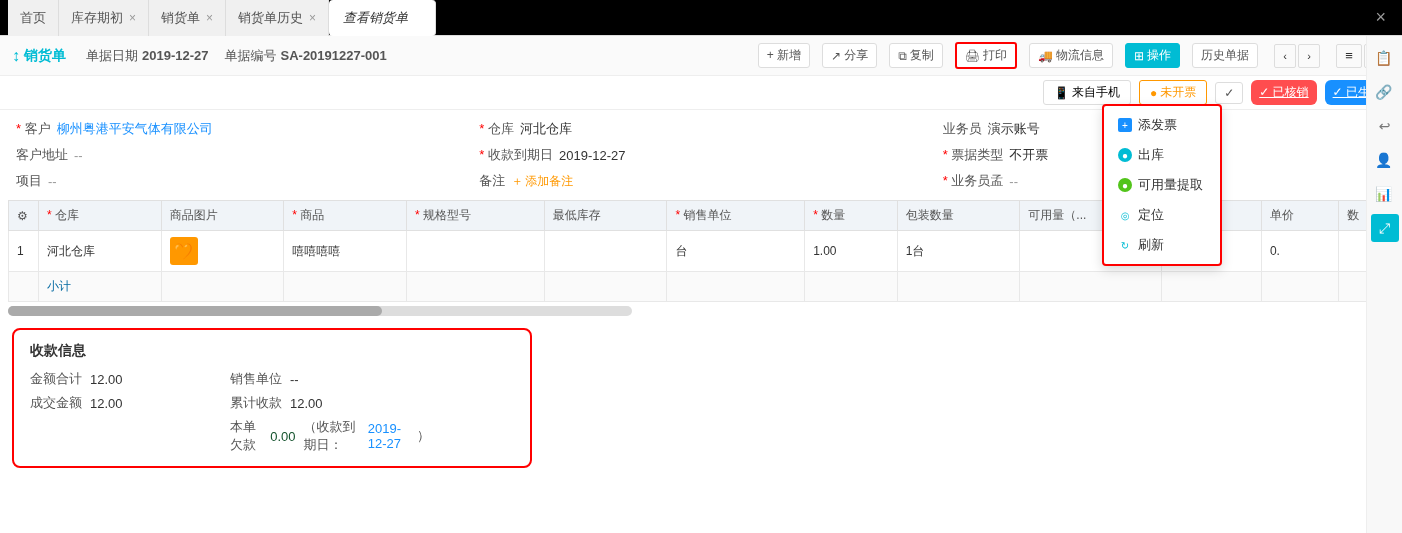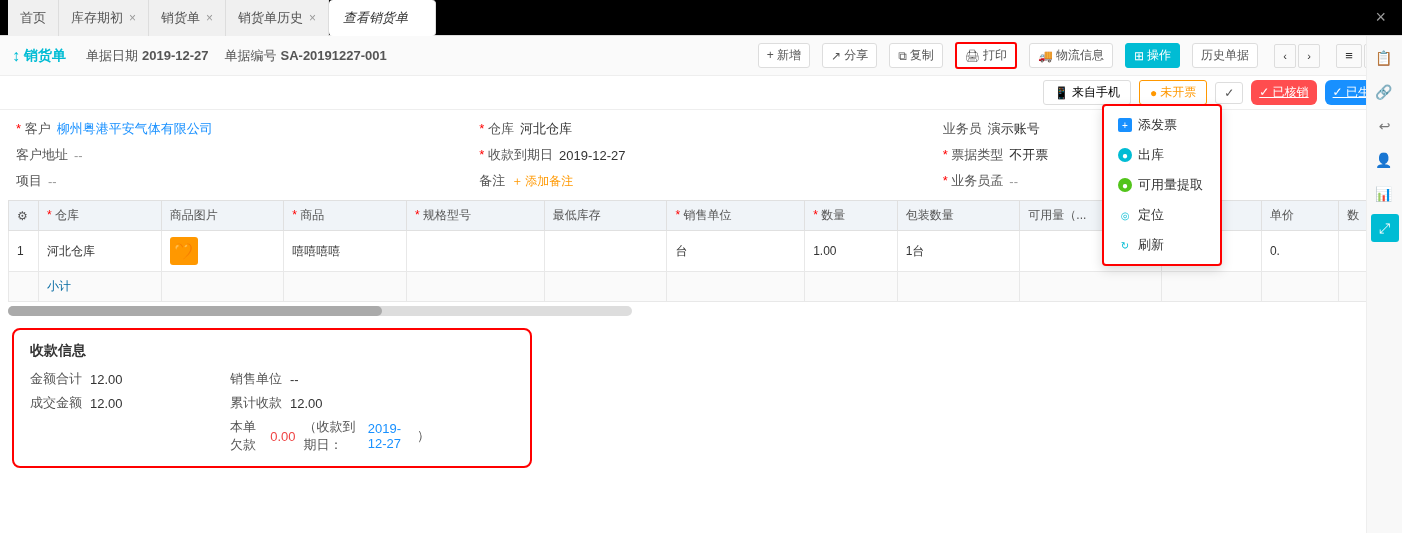--- a/index.html
+++ b/index.html
@@ -88,21 +88,21 @@
     
     .payment-info {
       margin: 8px 12px; border: 2px solid red; border-radius: 8px; padding: 12px 16px;
       background: #fff; display: inline-block; min-width: 520px;
     }
     .payment-title { font-weight: bold; font-size: 14px; margin-bottom: 10px; }
     .payment-grid { display: grid; grid-template-columns: 200px 200px; gap: 6px 0; }
     .payment-row { display: flex; align-items: center; gap: 8px; font-size: 13px; }
     .payment-label { color: #555; }
     .payment-value { color: #333; }
-    .payment-value-red { color: #ef4444; }
+    .payment-value-red { color: #14532d; }
     .payment-value-date { color: #1890ff; }
 
     
     .dropdown-menu {
       position: absolute; top: 68px; right: 180px; background: #fff;
       border: 2px solid red; border-radius: 4px; box-shadow: 0 4px 12px rgba(0,0,0,0.15);
       z-index: 100; min-width: 120px; padding: 4px 0;
     }
     .dropdown-item {
       display: flex; align-items: center; gap: 6px; padding: 6px 14px;

